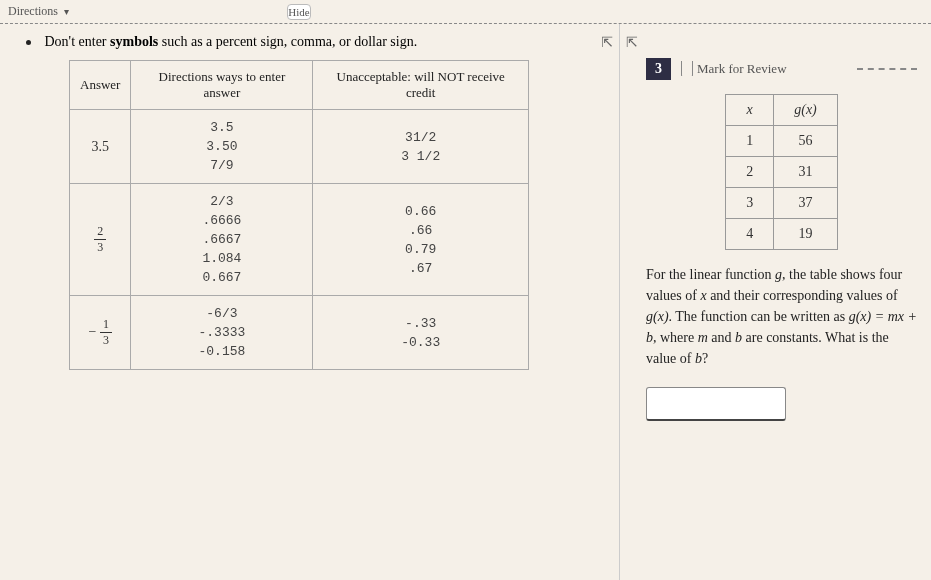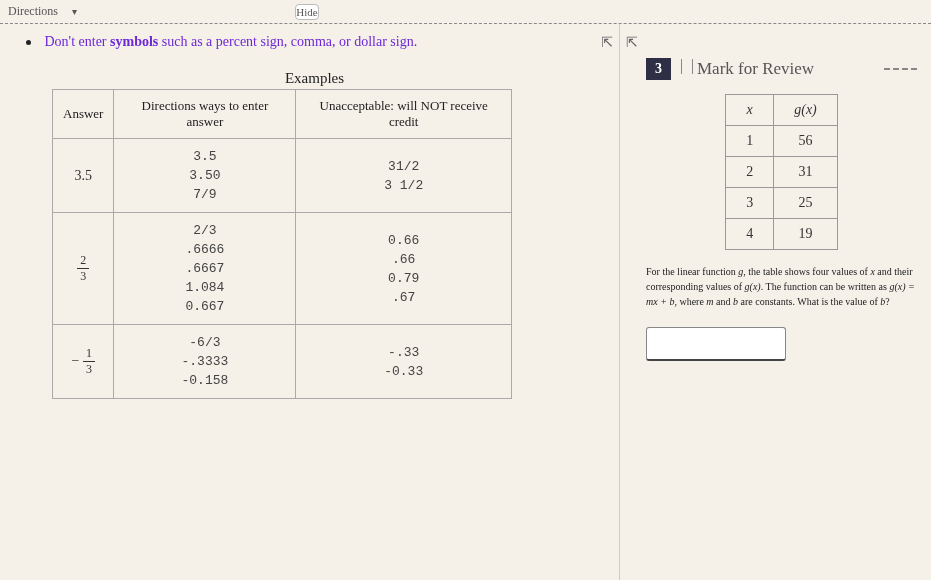--- a/index.html
+++ b/index.html
@@ -1,66 +1,65 @@
 <!DOCTYPE html>
 <html><head>
 <meta charset="utf-8">
 <style>
 * { box-sizing: border-box; margin: 0; padding: 0; }
 body { font-family: Georgia, 'Times New Roman', serif; background: #f5f0e8; color: #333; width: 931px; height: 580px; overflow: hidden; }
-.top-bar { display: flex; align-items: center; height: 24px; border-bottom: 1px dashed #888; padding: 0 8px; gap: 14px; font-size: 12px; color: #555; }
+.top-bar { display: flex; align-items: center; height: 24px; border-bottom: 1px dashed #888; padding: 0 8px; gap: 6px; font-size: 12px; color: #555; }
 .chev { font-size: 10px; }
 .hide-btn { margin: 0 auto; border: 1px solid #bbb; border-radius: 4px; padding: 1px 0; font-size: 11px; background: #fff; color: #555; transform: translateX(-200px); }
 .main { display: flex; height: 556px; }
 .left { flex: 0 0 620px; border-right: 1px solid #ccc; padding: 8px 16px 8px 26px; position: relative; overflow: hidden; }
 .right { flex: 1; padding: 8px 14px 8px 26px; position: relative; overflow: hidden; }
-.instruction { font-size: 14px; color: #6d28d9; margin: 2px 0 20px 0; }
+.instruction { font-size: 14px; color: #000000; margin: 2px 0 10px 0; }
 .bullet { display: inline-block; width: 5px; height: 5px; background: #222; border-radius: 50%; margin-right: 10px; vertical-align: middle; }
 .popout { position: absolute; top: 10px; font-size: 14px; color: #666; cursor: pointer; }
 .popout.left-icon { right: 6px; }
 .popout.right-icon { left: 6px; top: 10px; }
 .examples-title { text-align: center; font-size: 15px; margin: 6px 0 2px 0; color: #222; }
-table.examples { border-collapse: collapse; width: 460px; margin-left: 26px; }
+table.examples { border-collapse: collapse; width: 460px; margin-left: 43px; }
 table.examples th, table.examples td { border: 1px solid #aaa; padding: 8px 10px; vertical-align: middle; text-align: center; color: #333; }
 table.examples th { font-weight: normal; font-size: 13px; color: #222; }
 .ans { font-size: 14px; }
 .codelist div { font-family: "Courier New", monospace; font-size: 13px; color: #444; padding: 2px; }
 .codelist { display: flex; flex-direction: column; align-items: center; }
 .frac { display: inline-block; text-align: center; vertical-align: middle; font-size: 12px; }
 .frac .n { display: block; border-bottom: 1px solid #333; padding: 0 3px; }
 .frac .d { display: block; padding: 0 3px; }
 .qnbar { display: flex; align-items: center; gap: 10px; margin: 26px 0 14px 0; }
 .qnum { background: #2e2e44; color: #fff; font-weight: bold; font-size: 14px; padding: 3px 9px; }
-.mark { font-size: 17px; color: #555; display: flex; align-items: flex-start; gap: 4px; cursor: pointer; }
+.mark { font-size: 13px; color: #555; display: flex; align-items: flex-start; gap: 4px; cursor: pointer; }
 .mark .bm { width: 12px; height: 15px; border: 1.5px solid #888; border-top: none; clip-path: polygon(0 0, 100% 0, 100% 100%, 50% 75%, 0 100%); display: inline-block; }
 .dashline { border-bottom: 2px dashed #888; margin-left: 60px; }
 table.func { border-collapse: collapse; margin: 0 auto 14px auto; }
 table.func th, table.func td { border: 1px solid #999; padding: 7px 20px; text-align: center; font-size: 14px; color: #333; }
 table.func th { font-weight: normal; font-style: normal; }
-.qtext { font-size: 10px; line-height: 1.5; color: #222; }
+.qtext { font-size: 14px; line-height: 1.5; color: #222; }
 .qtext i { font-style: italic; }
 .answer-box { margin-top: 18px; width: 140px; height: 34px; border: 1px solid #888; border-bottom: 2px solid #444; border-radius: 3px; background: #fff; }
 </style>
 </head>
 <body>
 
 <div class="top-bar">
   <span>Directions</span>
   <span class="chev">▾</span>
   <span class="hide-btn">Hide</span>
 </div>
 
 <div class="main">
   <div class="left">
     <span class="popout left-icon">⇱</span>
     <div class="instruction">
       <span class="bullet"></span>
       <span>Don't enter </span><b>symbols</b><span> such as a percent sign, comma, or dollar sign.</span>
     </div>
-    <div class="examples-title">Examples</div>
     <table class="examples">
       <tbody>
           <tr>
         <th>Answer</th>
         <th>Directions ways to enter answer</th>
         <th>Unacceptable: will NOT receive credit</th>
       </tr>
       </tbody>
         <tbody id="examples-body">
           <tr>
@@ -141,21 +140,21 @@
           <tr>
             <td>1</td>
             <td>56</td>
           </tr>
           <tr>
             <td>2</td>
             <td>31</td>
           </tr>
           <tr>
             <td>3</td>
-            <td>25</td>
+            <td>37</td>
           </tr>
           <tr>
             <td>4</td>
             <td>19</td>
           </tr>
         </tbody>
     </table>
 
     <div class="qtext">
       <span>For the linear function </span><i>g</i><span>, the table shows four values of </span><i>x</i><span> and their corresponding values of </span><i>g(x)</i><span>. The function can be written as </span><i>g(x) = mx + b</i><span>, where </span><i>m</i><span> and </span><i>b</i><span> are constants. What is the value of </span><i>b</i><span>?</span>

